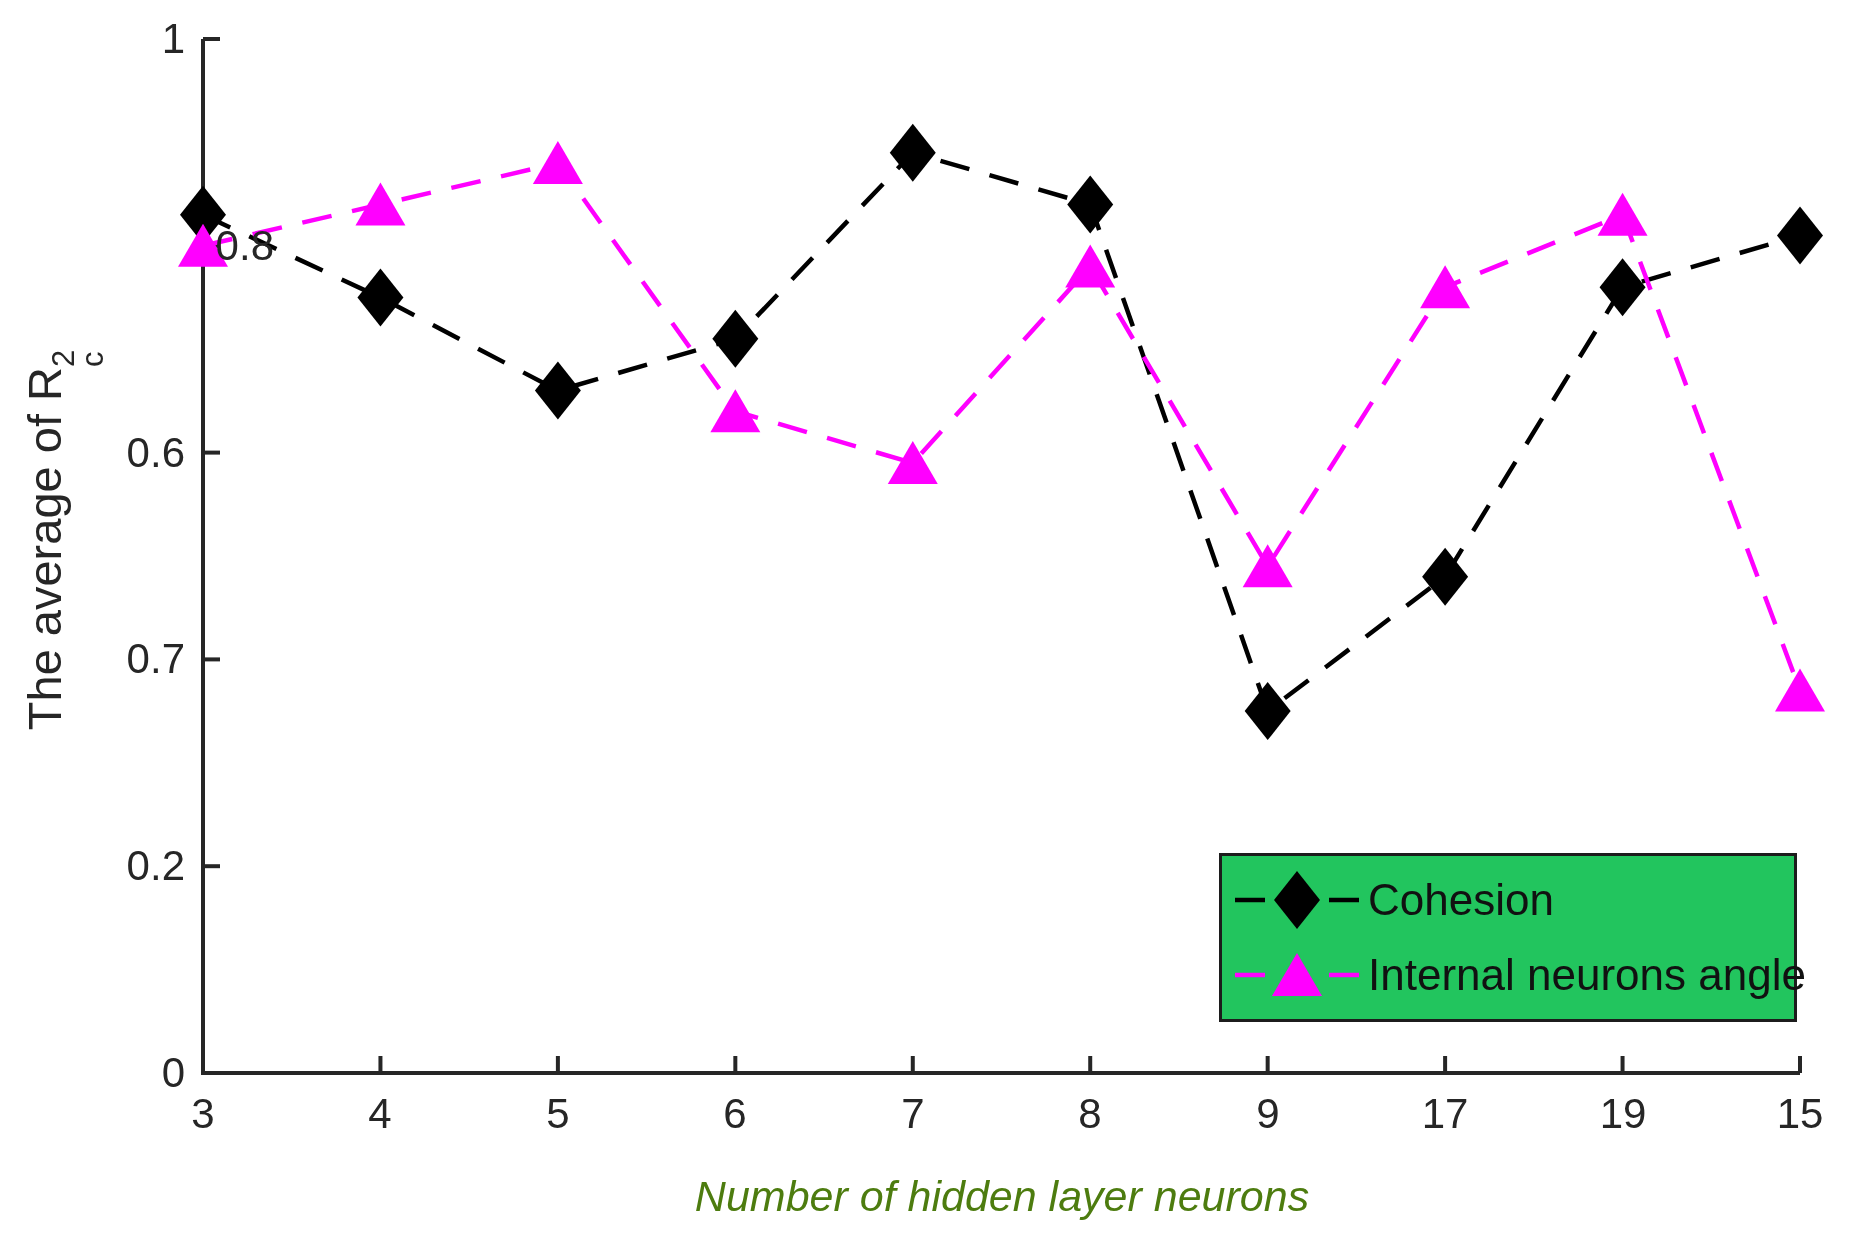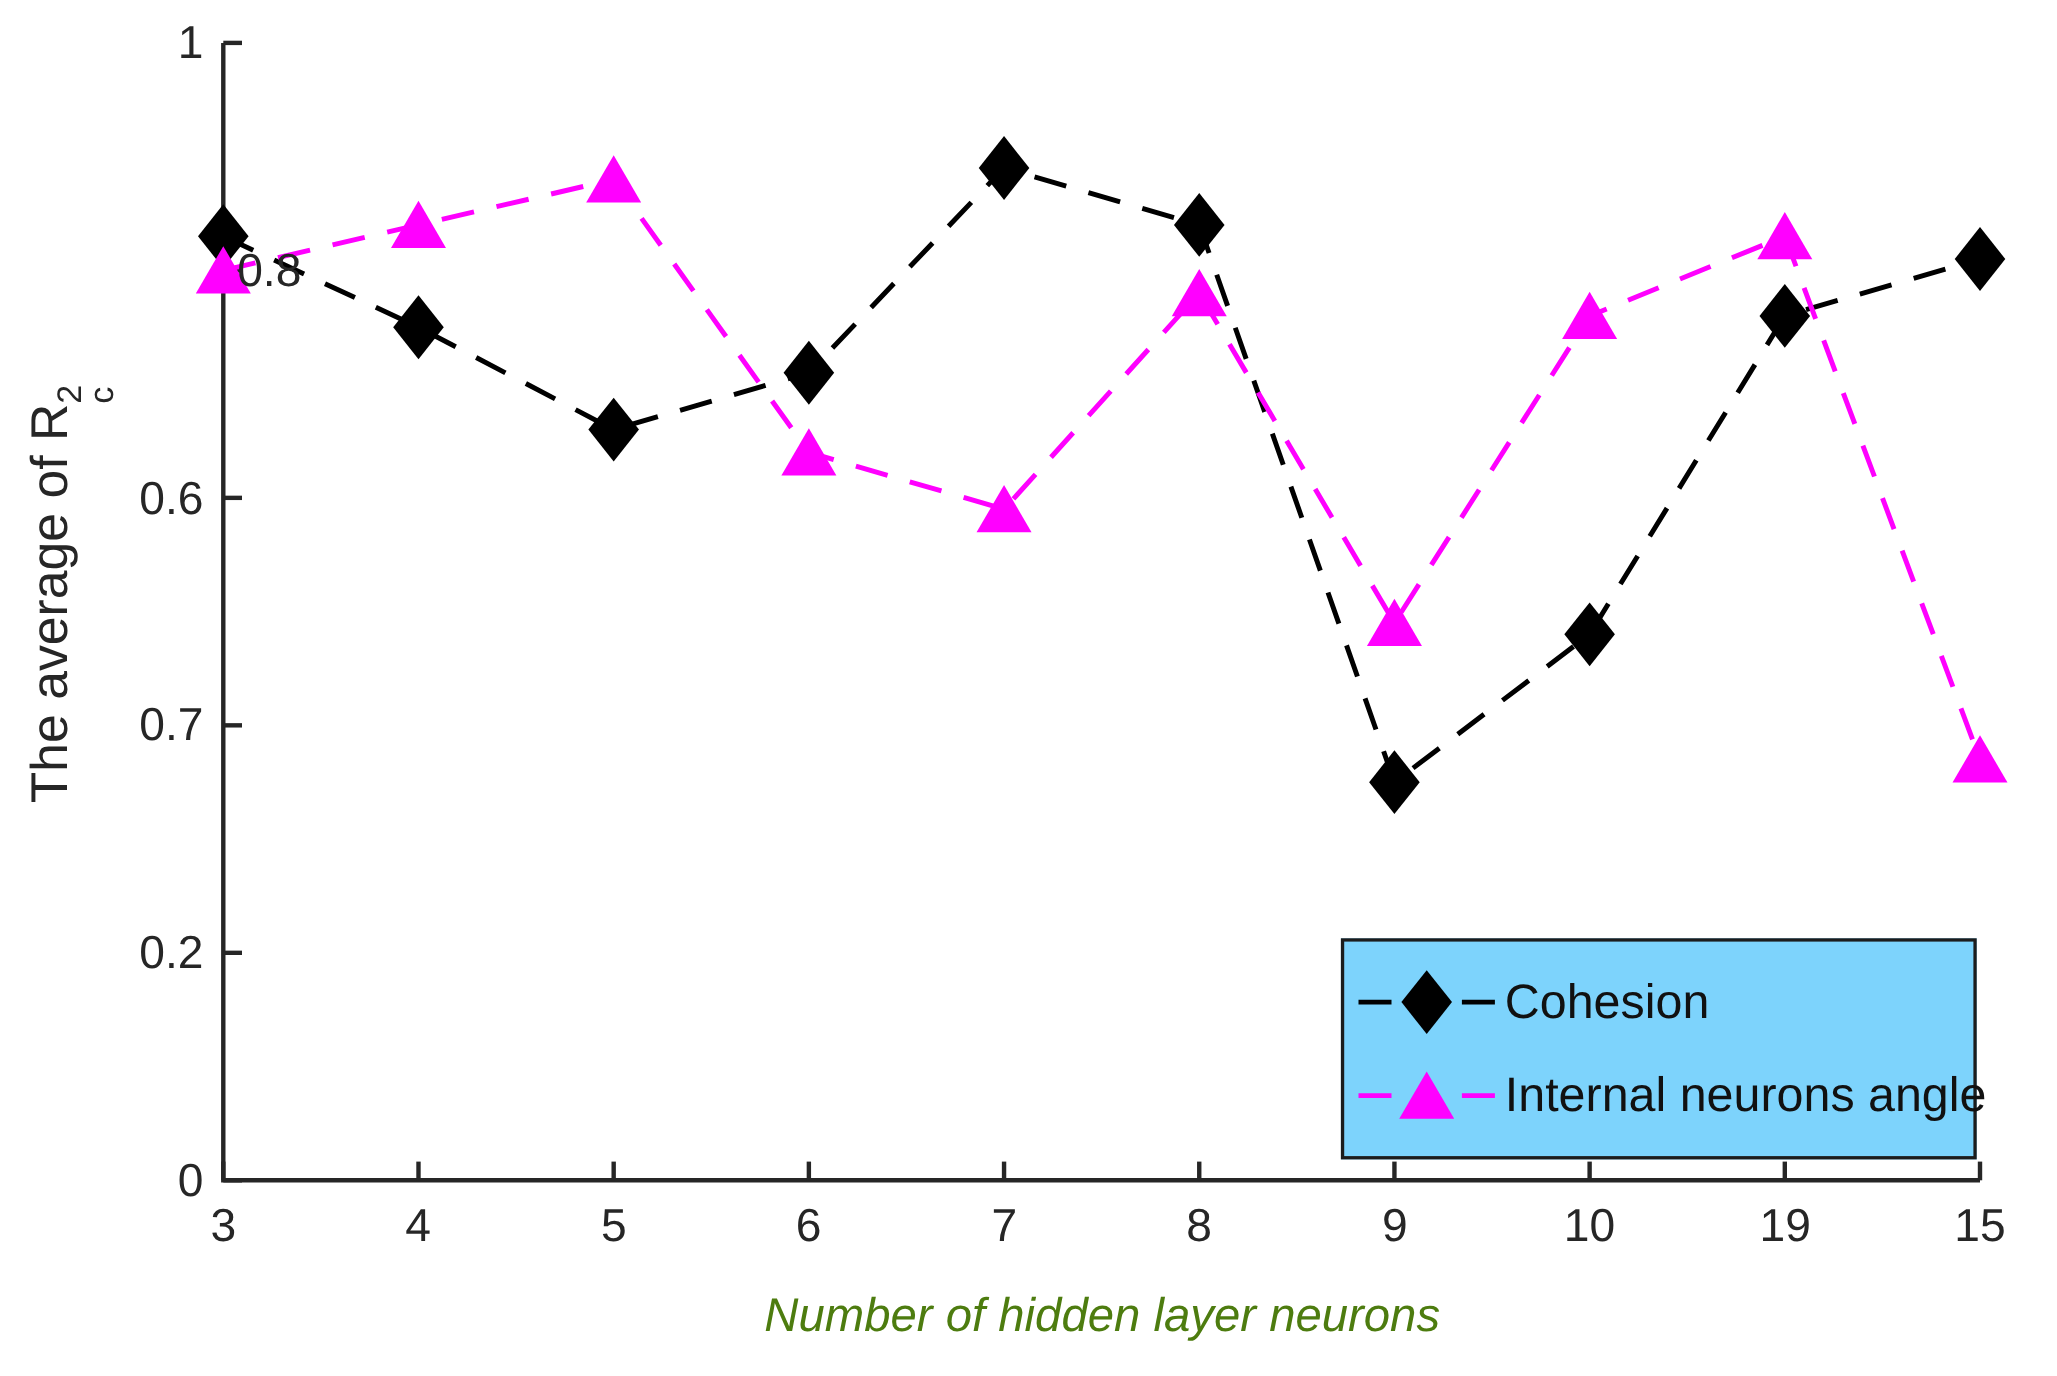--- a/index.html
+++ b/index.html
@@ -8,22 +8,22 @@
   .fig svg.plot{position:absolute;left:0;top:0;}
   .tick{position:absolute;color:#262626;font-size:42px;line-height:1;white-space:nowrap;}
   .ytick{transform:translateY(-50%);text-align:right;}
   .xtick{transform:translateX(-50%);}
   .xlabel{position:absolute;left:1002px;top:1172px;transform:translateX(-50%);
           color:#4d7c0f;font-size:43px;white-space:nowrap;font-style:italic;}
   .ylabel{position:absolute;left:62px;top:540px;transform:translate(-50%,-50%) rotate(-90deg);
           color:#262626;font-size:47px;white-space:nowrap;}
   .supsub{display:inline-flex;flex-direction:column;font-size:31px;line-height:0.92;
           vertical-align:-0.42em;text-align:left;}
-  .legend{position:absolute;left:1219px;top:853px;width:578px;height:201px;
-          border:3px solid #1c1c1c;background:#7dd3fc;box-sizing:border-box;
+  .legend{position:absolute;left:1219px;top:853px;width:578px;height:169px;
+          border:3px solid #1c1c1c;background:#22c55e;box-sizing:border-box;
           display:flex;flex-direction:column;justify-content:space-evenly;}
   .legend-row{display:flex;align-items:center;padding-left:10px;}
   .legend-row .lsample{flex:0 0 auto;}
   .legend-label{color:#111111;font-size:44px;margin-left:6px;white-space:nowrap;}
 </style>
 </head>
 <body>
 
 <div class="fig">
 
@@ -76,21 +76,21 @@
   <div class="tick ytick" style="right:1685px;top:866px">0.2</div>
   <div class="tick ytick" style="right:1685px;top:1073px">0</div>
 
   <div class="tick xtick" style="left:203px;top:1093px">3</div>
   <div class="tick xtick" style="left:380px;top:1093px">4</div>
   <div class="tick xtick" style="left:558px;top:1093px">5</div>
   <div class="tick xtick" style="left:735px;top:1093px">6</div>
   <div class="tick xtick" style="left:913px;top:1093px">7</div>
   <div class="tick xtick" style="left:1090px;top:1093px">8</div>
   <div class="tick xtick" style="left:1268px;top:1093px">9</div>
-  <div class="tick xtick" style="left:1445px;top:1093px">10</div>
+  <div class="tick xtick" style="left:1445px;top:1093px">17</div>
   <div class="tick xtick" style="left:1623px;top:1093px">19</div>
   <div class="tick xtick" style="left:1800px;top:1093px">15</div>
 
   <div class="xlabel">Number of hidden layer neurons</div>
   <div class="ylabel"><span>The average of R</span><span class="supsub">
         <span>2</span>
         <span>c</span>
       </span></div>
 
   <div class="legend">

